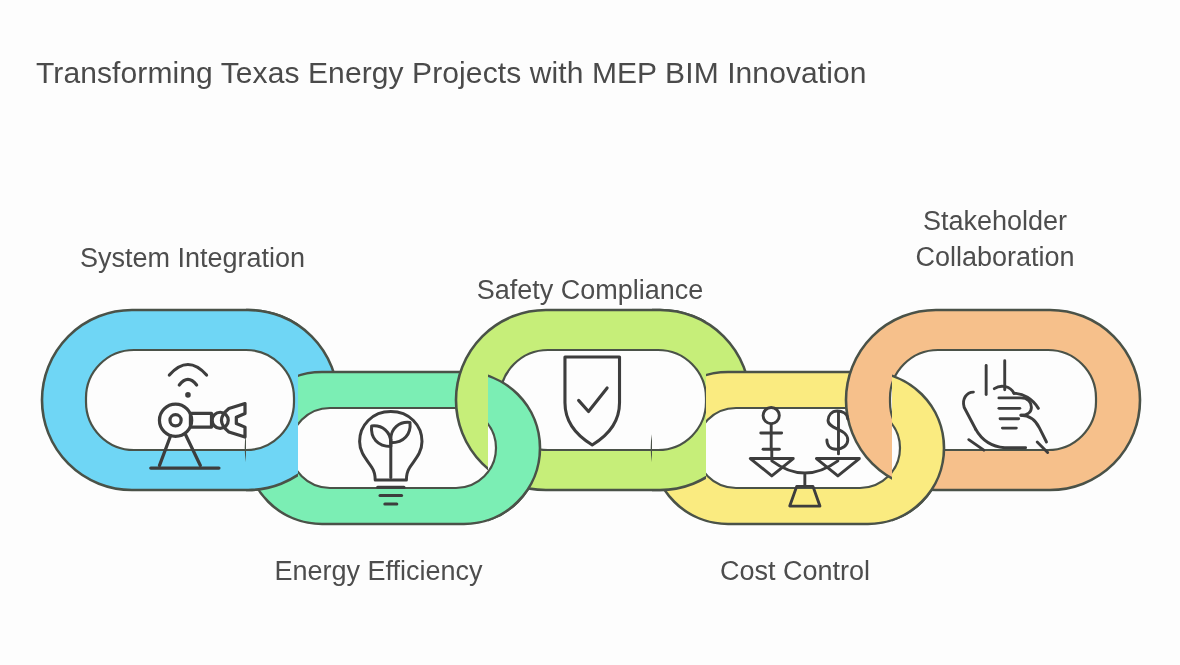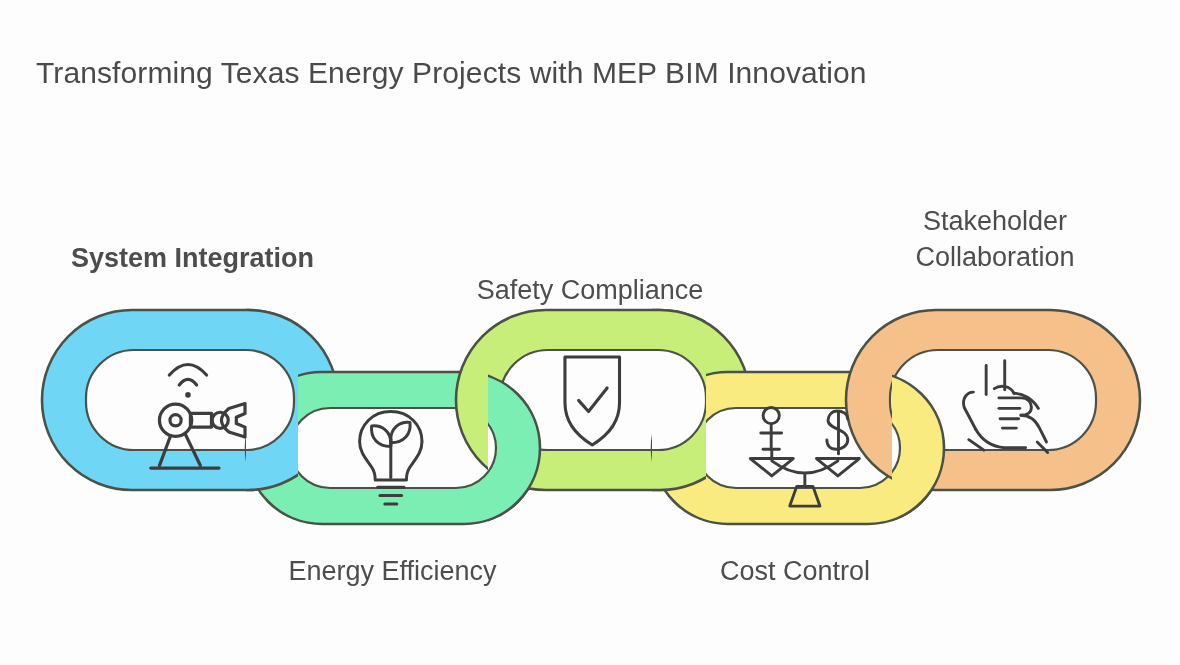--- a/index.html
+++ b/index.html
@@ -37,24 +37,24 @@
   }
   .label {
     position: absolute;
     font-size: 27px;
     font-weight: 400;
     color: #4d4d4d;
     line-height: 36px;
     text-align: center;
     white-space: pre-line;
   }
-  #label-system       { left: 20px;  top: 240px; width: 345px; font-weight: bold; }
+  #label-system       { left: 20px;  top: 240px; width: 345px; }
   #label-safety       { left: 430px; top: 240px; width: 320px; margin-top: 32px; }
   #label-stakeholder  { left: 855px; top: 203px; width: 280px; }
-  #label-energy       { left: 245px; top: 553px; width: 295px; }
+  #label-energy       { left: 231px; top: 553px; width: 295px; }
   #label-cost         { left: 650px; top: 553px; width: 290px; }
 </style>
 </head>
 <body>
 
 <div id="canvas">
 
   <div id="title">Transforming Texas Energy Projects with MEP BIM Innovation</div>
 
   <svg class="chain-svg" width="1180" height="665" viewBox="0 0 1180 665">

